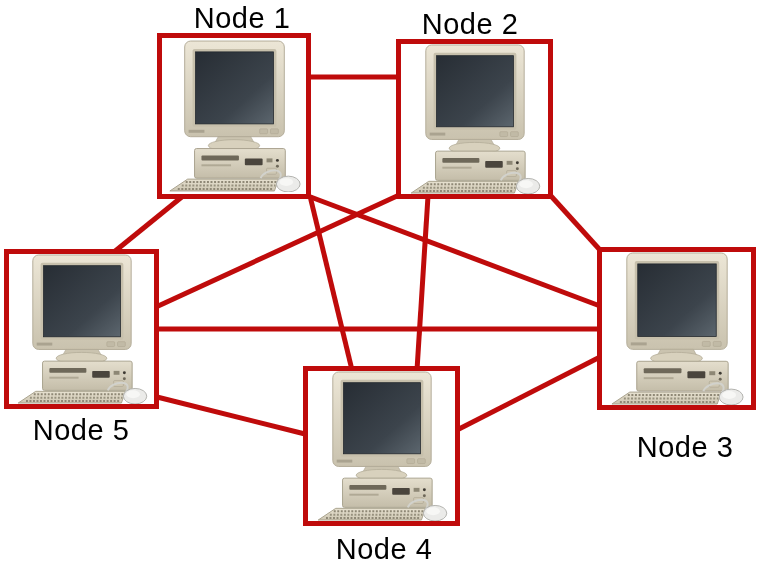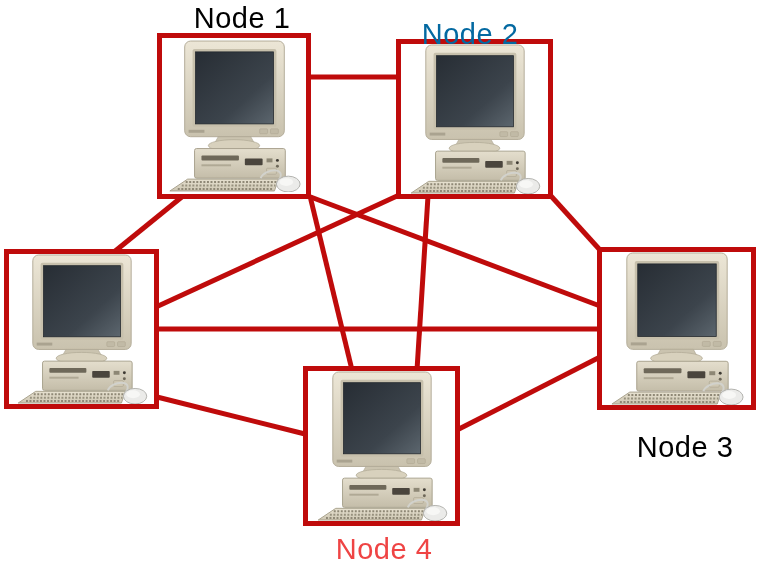--- a/index.html
+++ b/index.html
@@ -108,32 +108,33 @@
         <svg class="pc" viewBox="0 0 146 154" preserveAspectRatio="xMidYMid meet">
           <use href="#pc"></use>
         </svg>
       </div>
       <div class="node-label" style="left: 242px; top: 4px; color: rgb(0, 0, 0);">Node 1</div>
       <div class="node-box" style="left: 396px; top: 39px; width: 157px; height: 160px; border-color: rgb(191, 11, 11);">
         <svg class="pc" viewBox="0 0 146 154" preserveAspectRatio="xMidYMid meet">
           <use href="#pc"></use>
         </svg>
       </div>
-      <div class="node-label" style="left: 470px; top: 20px; color: #0369a1;">Node 2</div>
+      <div class="node-label" style="left: 470px; top: 10px; color: #000000;">Node 2</div>
       <div class="node-box" style="left: 597px; top: 247px; width: 159px; height: 163px; border-color: rgb(191, 11, 11);">
         <svg class="pc" viewBox="0 0 146 154" preserveAspectRatio="xMidYMid meet">
           <use href="#pc"></use>
         </svg>
       </div>
       <div class="node-label" style="left: 685px; top: 421px; color: rgb(0, 0, 0); margin-top: 12px;">Node 3</div>
       <div class="node-box" style="left: 303px; top: 366px; width: 157px; height: 160px; border-color: rgb(191, 11, 11);">
         <svg class="pc" viewBox="0 0 146 154" preserveAspectRatio="xMidYMid meet">
           <use href="#pc"></use>
         </svg>
       </div>
-      <div class="node-label" style="left: 384px; top: 535px; color: #ef4444; text-align: right;">Node 4</div>
+      <div class="node-label" style="left: 384px; top: 535px; color: #000000; text-align: right;">Node 4</div>
       <div class="node-box" style="left: 4px; top: 249px; width: 155px; height: 160px; border-color: rgb(191, 11, 11);">
         <svg class="pc" viewBox="0 0 146 154" preserveAspectRatio="xMidYMid meet">
           <use href="#pc"></use>
         </svg>
       </div>
+      <div class="node-label" style="left: 81px; top: 416px; color: rgb(0, 0, 0);">Node 5</div>
     </div>
 </div>
 
 </body></html>

